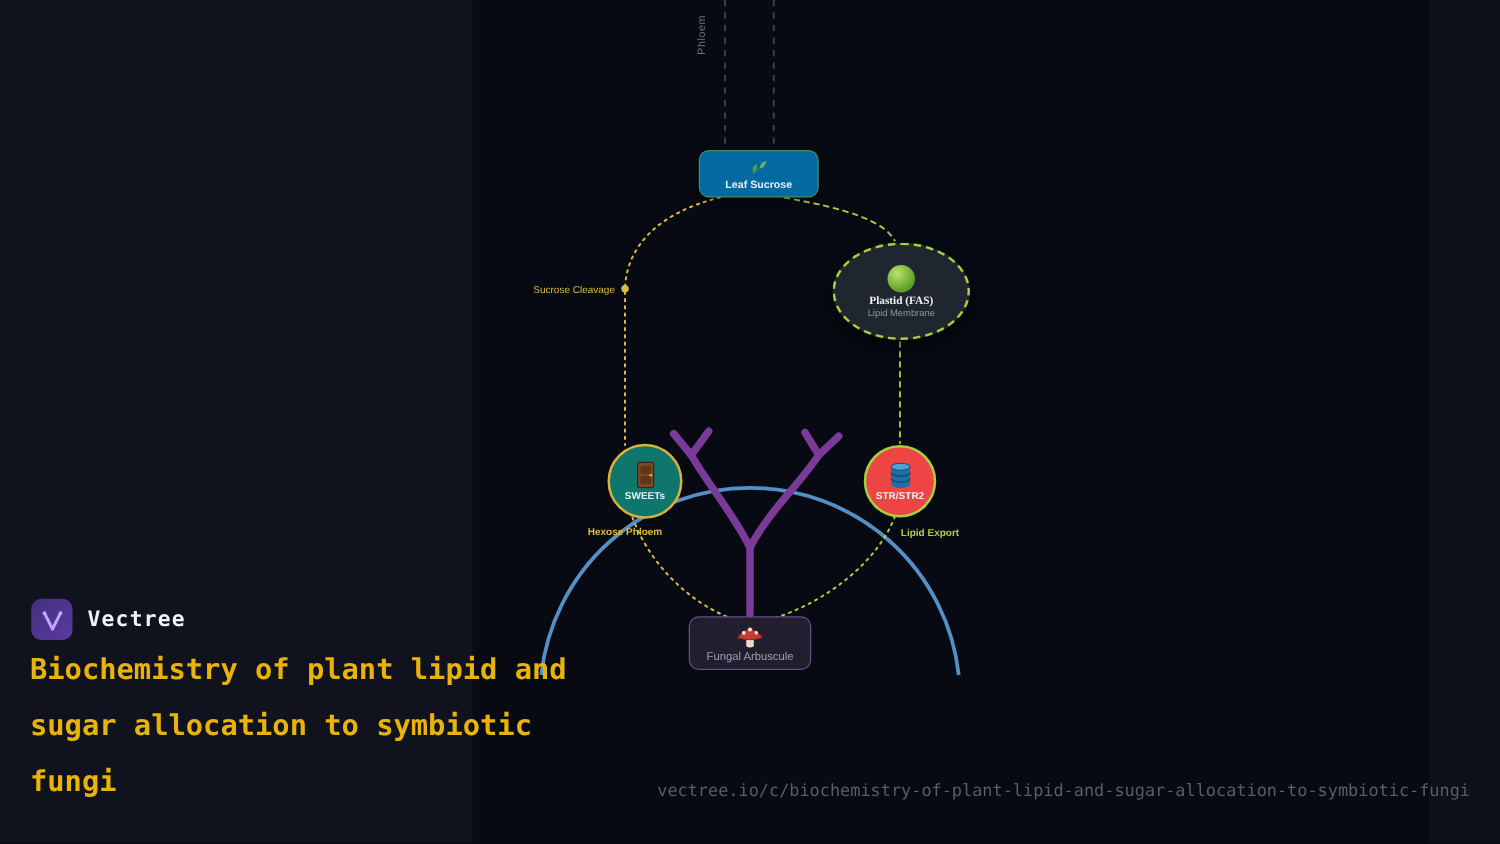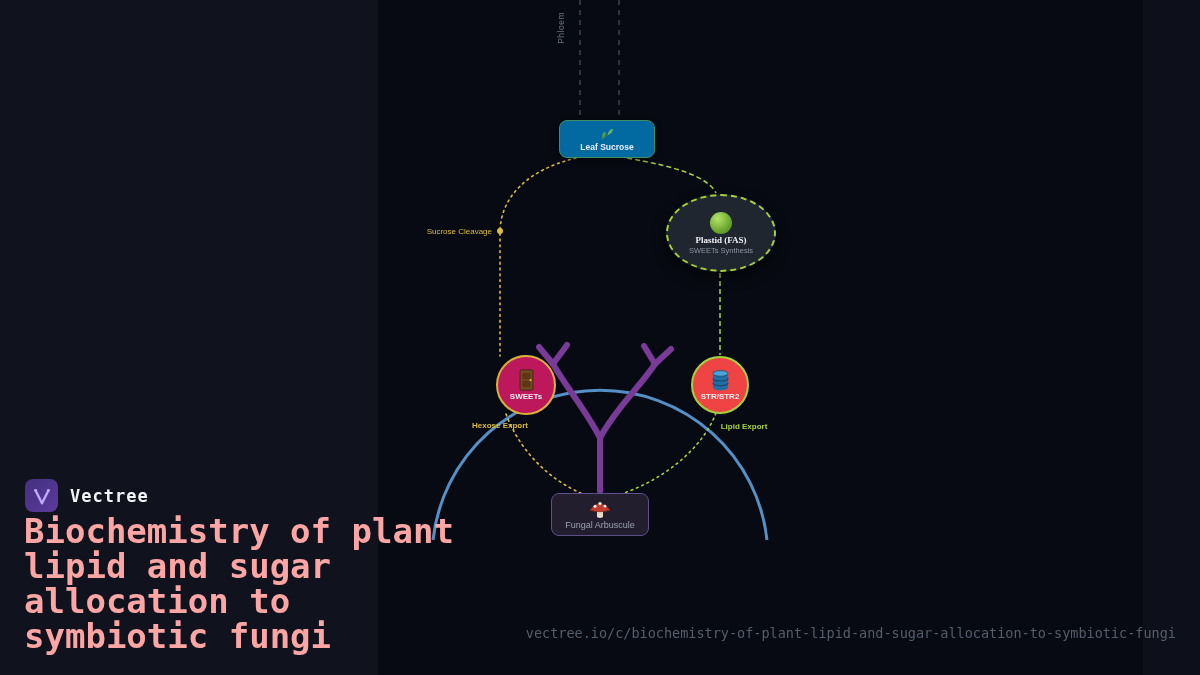--- a/index.html
+++ b/index.html
@@ -21,21 +21,21 @@
         justify-content:center;text-align:center;box-sizing:border-box;}
   .node-leaf{left:559px;top:120px;width:96px;height:38px;background:#0369a1;
              border:1.5px solid #3f8f62;border-radius:8px;gap:1px;box-shadow:0 2px 6px rgba(0,0,0,.5);}
   .node-leaf .lbl{font-size:8.5px;font-weight:bold;color:#e8edf4;}
   .node-plastid{left:666px;top:194px;width:110px;height:78px;background:#20262f;
                 border:2px dashed #a6d13e;border-radius:50%;gap:1px;box-shadow:0 6px 14px rgba(0,0,0,.55);}
   .node-plastid .lbl{font-size:9px;font-weight:bold;color:#eef1f6;font-family:Liberation Serif, serif;}
   .node-plastid .sub{font-size:7.5px;color:#8b93a2;}
   .ball{width:22px;height:22px;border-radius:50%;
         background:radial-gradient(circle at 35% 30%,#b9e36a,#6aa82f 60%,#4b7d1f);}
-  .node-sweets{left:496px;top:355px;width:60px;height:60px;background:#be185d;
+  .node-sweets{left:486px;top:355px;width:60px;height:60px;background:#0f766e;
                border:2px solid #d9b23a;border-radius:50%;gap:1px;}
   .node-sweets .lbl,.node-str .lbl{font-size:8px;font-weight:bold;color:#e8edf4;}
   .node-str{left:691px;top:356px;width:58px;height:58px;background:#ef4444;
             border:2px solid #a6d13e;border-radius:50%;gap:1px;}
   .node-arb{left:551px;top:493px;width:98px;height:43px;background:#221e2e;
             border:1.5px solid #5f4f8a;border-radius:8px;gap:1px;}
   .node-arb .lbl{font-size:9px;font-weight:normal;color:#9aa1b0;}
 
   .lab-sucrose{position:absolute;left:380px;top:227px;width:112px;text-align:right;
                font-size:8px;color:#dcbc3e;}
@@ -45,22 +45,22 @@
               font-size:8px;font-weight:bold;color:#dcbc3e;}
   .lab-lipidexp{position:absolute;left:694px;top:422px;width:100px;text-align:center;
                 font-size:8px;font-weight:bold;color:#a6d13e;}
 
   .footer-logo{position:absolute;left:25px;top:479px;width:33px;height:33px;border-radius:8px;
                background:linear-gradient(135deg,#43307e,#5c3b9e);display:flex;
                align-items:center;justify-content:center;}
   .brand-name{position:absolute;left:70px;top:486px;font-family:"DejaVu Sans Mono",monospace;
               font-weight:bold;font-size:17px;color:#f2f4f8;letter-spacing:1px;}
   .brand-title{position:absolute;left:24px;top:514px;width:460px;
-               font-family:"DejaVu Sans Mono",monospace;font-weight:bold;font-size:34px;
-               line-height:35px;color:#fca5a5;}
+               font-family:"DejaVu Sans Mono",monospace;font-weight:bold;font-size:23px;
+               line-height:45px;color:#eab308;}
   .footer-url{position:absolute;right:24px;top:625px;font-family:"DejaVu Sans Mono",monospace;
               font-size:13.5px;color:#565d6b;margin-left:23px;}
 </style>
 </head>
 <body>
 
 <div class="stage">
   <div class="bg-left"></div>
   <div class="bg-right"></div>
 
@@ -98,21 +98,21 @@
       <path d="M3 14 Q9 10 15 3" stroke="#3f7d4a" stroke-width="1.2" fill="none"></path>
       <path d="M4 13 Q2 7 7 5 Q9 9 4 13 Z" fill="#4c9f5a"></path>
       <path d="M10 9 Q10 3 16 2 Q15 8 10 9 Z" fill="#62b36a"></path>
     </svg>
     <div class="lbl">Leaf Sucrose</div>
   </div>
 
   <div class="node node-plastid">
     <div class="ball"></div>
     <div class="lbl">Plastid (FAS)</div>
-    <div class="sub">SWEETs Synthesis</div>
+    <div class="sub">Lipid Membrane</div>
   </div>
 
   <div class="node node-sweets">
     <svg width="15" height="22" viewBox="0 0 16 24">
       <rect x="1" y="1" width="14" height="22" rx="1.5" fill="#7a4a21" stroke="#3e2410" stroke-width="1"></rect>
       <rect x="3.5" y="4" width="9" height="7" fill="#5d3517"></rect>
       <rect x="3.5" y="13" width="9" height="7" fill="#5d3517"></rect>
       <circle cx="12.5" cy="12.2" r="1.2" fill="#d9b23a"></circle>
     </svg>
     <div class="lbl">SWEETs</div>
@@ -133,21 +133,21 @@
       <path d="M8 12 L8 18 Q11 20 14 18 L14 12 Z" fill="#e9dcc7"></path>
       <path d="M1 11 Q11 -2 21 11 Q11 14.5 1 11 Z" fill="#c43c30" stroke="#8e2a20" stroke-width="0.8"></path>
       <circle cx="6" cy="7.2" r="1.5" fill="#f3efe6"></circle>
       <circle cx="11" cy="4.6" r="1.6" fill="#f3efe6"></circle>
       <circle cx="16" cy="7.2" r="1.4" fill="#f3efe6"></circle>
     </svg>
     <div class="lbl">Fungal Arbuscule</div>
   </div>
 
   <div class="lab-sucrose">Sucrose Cleavage</div>
-  <div class="lab-hexose">Hexose Export</div>
+  <div class="lab-hexose">Hexose Phloem</div>
   <div class="lab-lipidexp">Lipid Export</div>
 
   <div class="footer-logo">
     <svg width="22" height="22" viewBox="0 0 24 24">
       <path d="M5 6 L12 20 L19 6" stroke="#c3a8ff" stroke-width="2.6" fill="none" stroke-linecap="round" stroke-linejoin="round"></path>
       <circle cx="5" cy="6" r="1.6" fill="#c3a8ff"></circle>
       <circle cx="19" cy="6" r="1.6" fill="#c3a8ff"></circle>
     </svg>
   </div>
   <div class="brand-name">Vectree</div>

